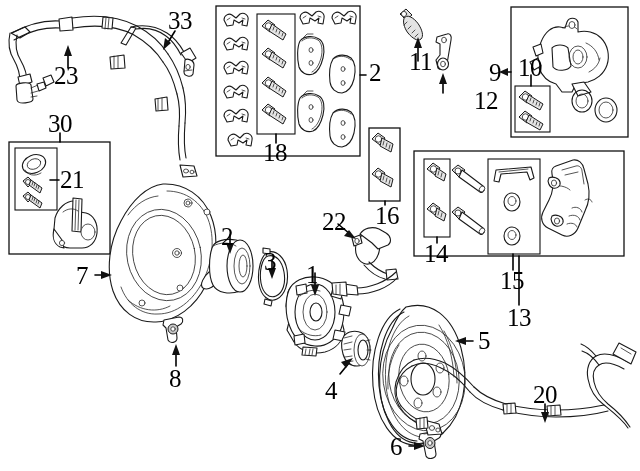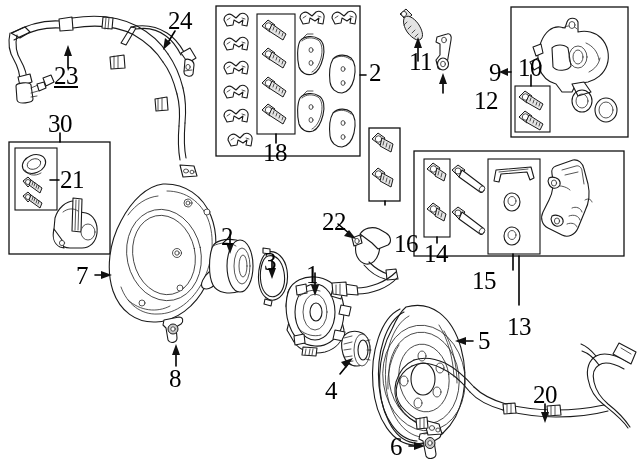--- a/index.html
+++ b/index.html
@@ -633,27 +633,27 @@
     <div class="callout" style="left:264px; top:249px;">3</div>
     <div class="callout" style="left:325px; top:378px;">4</div>
     <div class="callout" style="left:478px; top:328px;">5</div>
     <div class="callout" style="left:390px; top:434px;">6</div>
     <div class="callout" style="left:76px;  top:263px;">7</div>
     <div class="callout" style="left:169px; top:366px;">8</div>
     <div class="callout" style="left:489px; top:60px;">9</div>
     <div class="callout" style="left:518px; top:55px;">10</div>
     <div class="callout" style="left:409px; top:49px;">11</div>
     <div class="callout" style="left:434px; top:88px;margin-left:40px;">12</div>
-    <div class="callout" style="left:507px; top:314px;">13</div>
+    <div class="callout" style="left:507px; top:305px;">13</div>
     <div class="callout" style="left:424px; top:241px;">14</div>
-    <div class="callout" style="left:472px; top:268px;text-align:center;">15</div>
-    <div class="callout" style="left:394px; top:203px;margin-top:28px;">16</div>
+    <div class="callout" style="left:500px; top:268px;text-align:center;">15</div>
+    <div class="callout" style="left:375px; top:203px;">16</div>
     <div class="callout" style="left:369px; top:60px;">2</div>
     <div class="callout" style="left:263px; top:140px;font-family:Liberation Serif, serif;">18</div>
     <div class="callout" style="left:533px; top:382px;">20</div>
     <div class="callout" style="left:48px;  top:111px;">30</div>
     <div class="callout" style="left:60px;  top:167px;text-align:right;">21</div>
     <div class="callout" style="left:322px; top:209px;">22</div>
-    <div class="callout" style="left:54px;  top:63px;text-decoration:underline;">23</div>
-    <div class="callout" style="left:168px; top:8px;">24</div>
+    <div class="callout" style="left:54px;  top:63px;">23</div>
+    <div class="callout" style="left:168px; top:8px;">33</div>
   </div>
 
 </div>
 
 </body></html>

